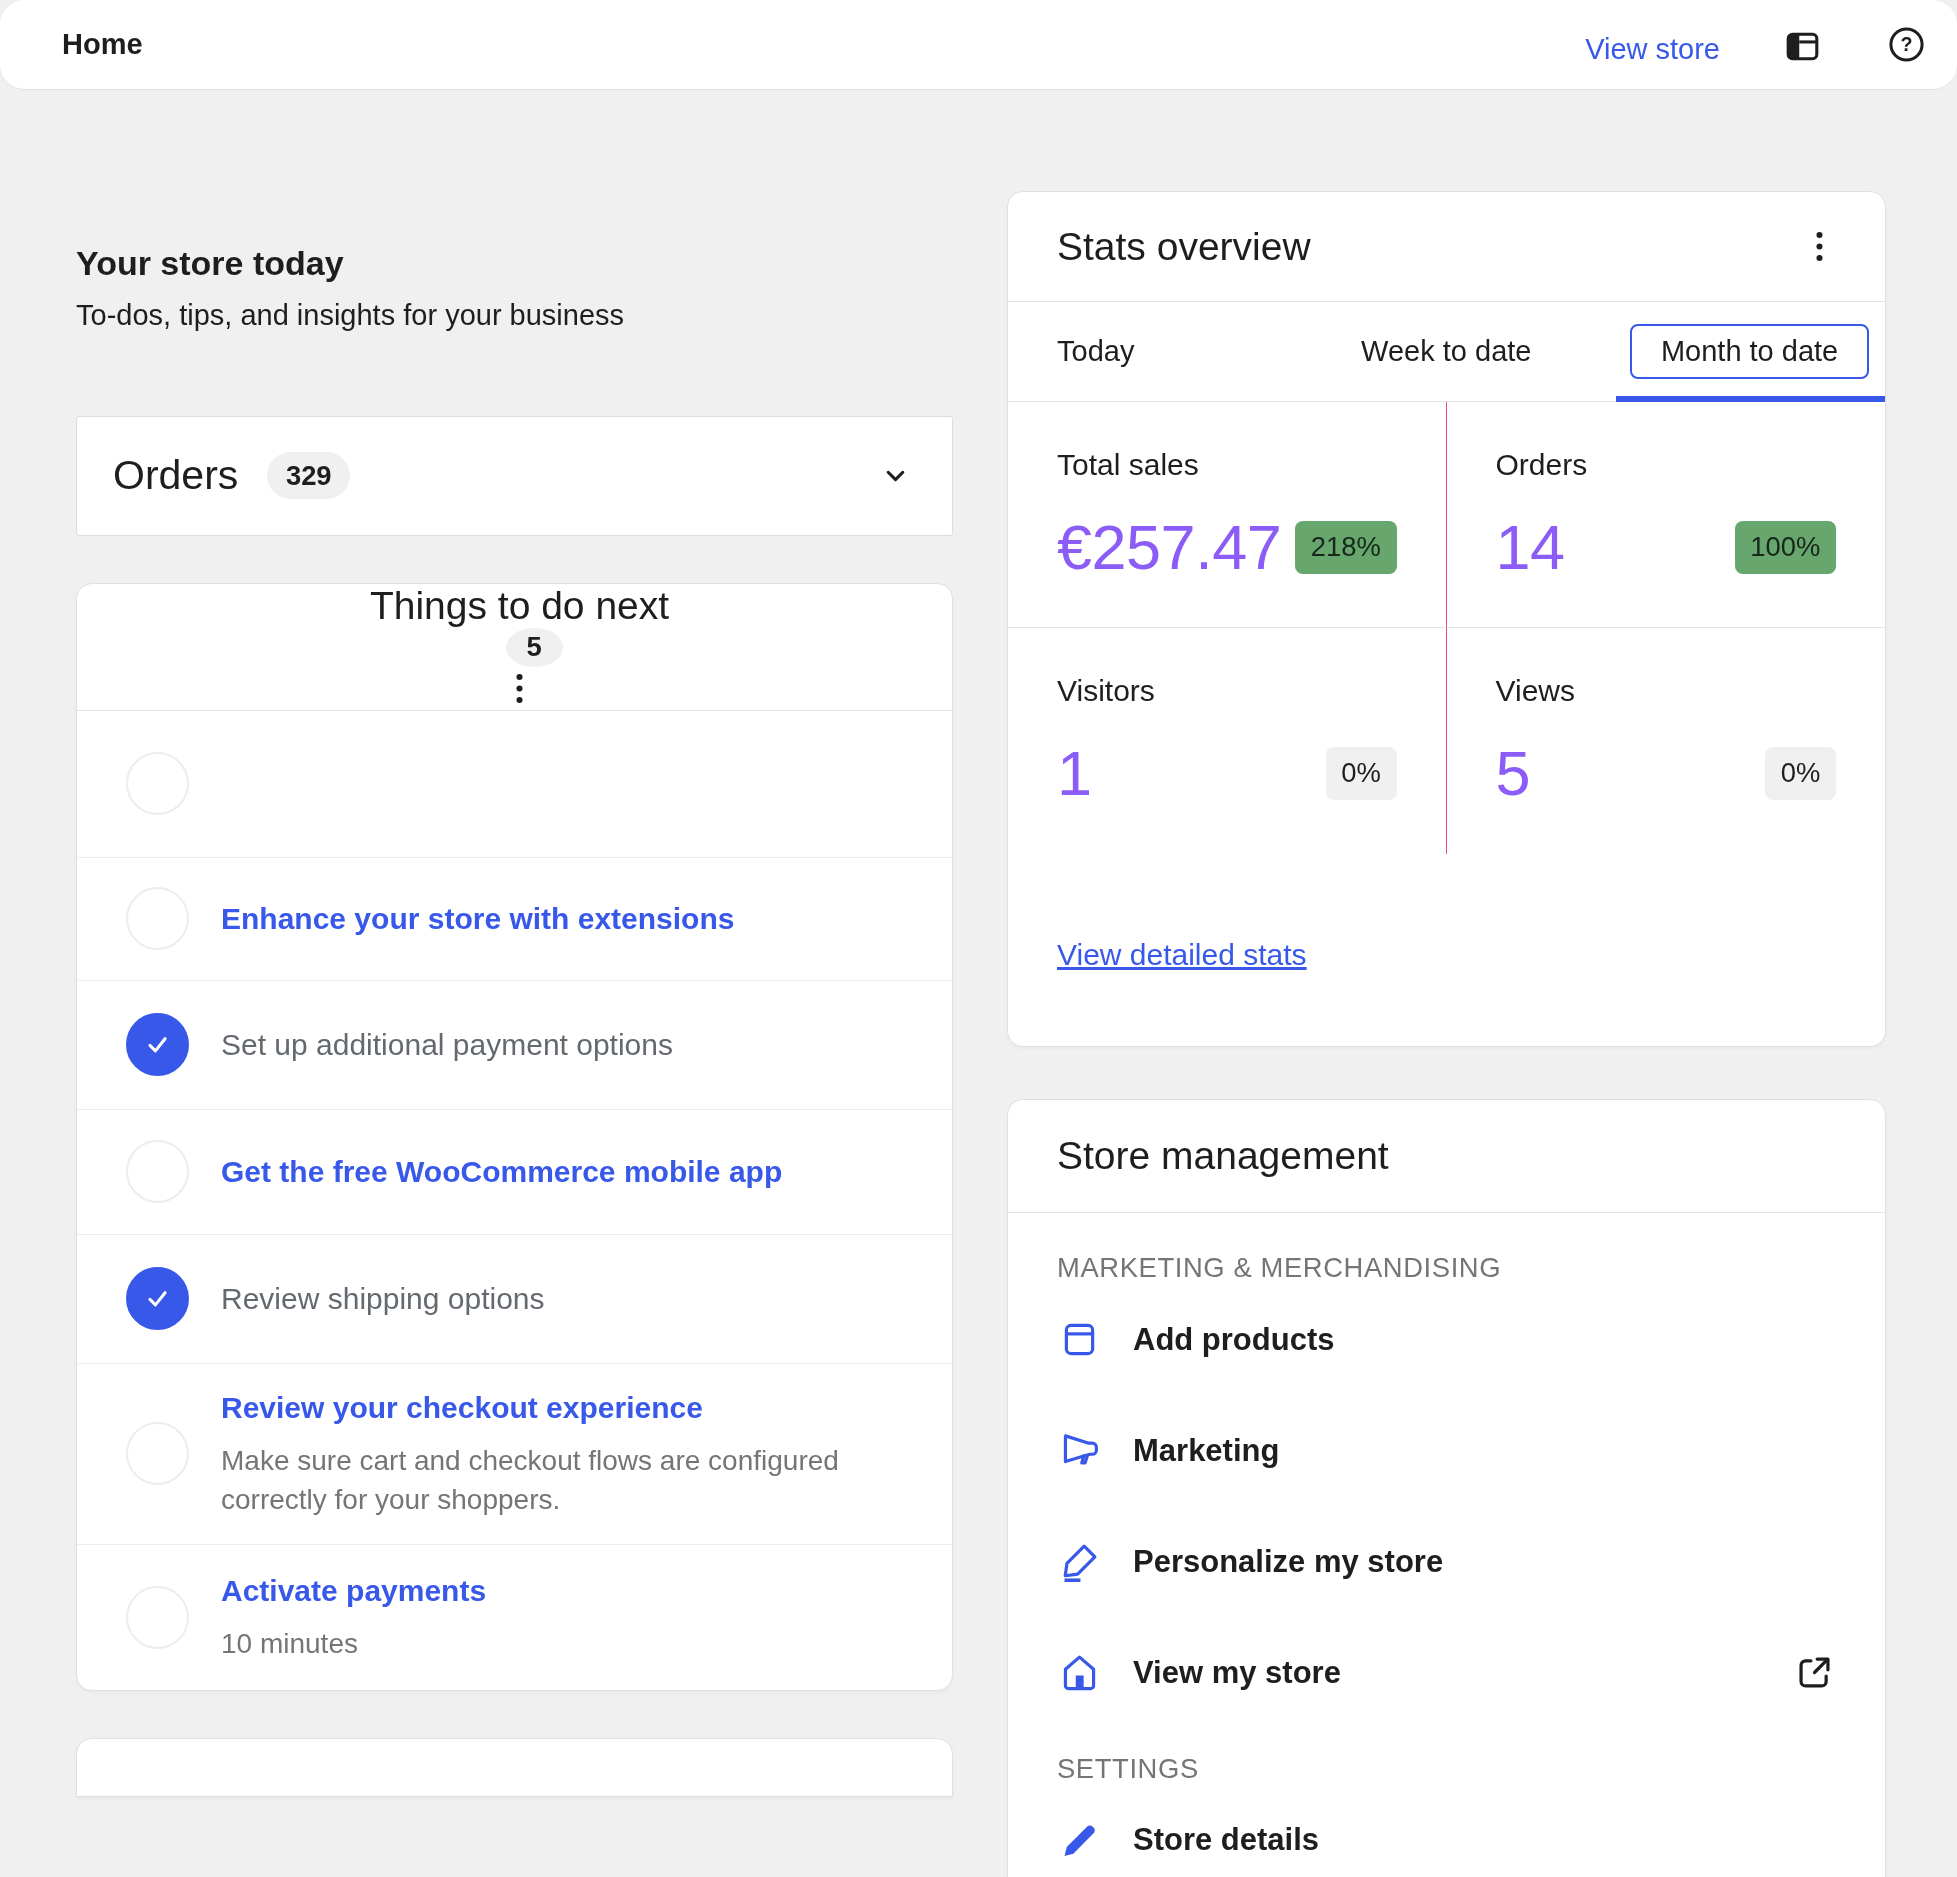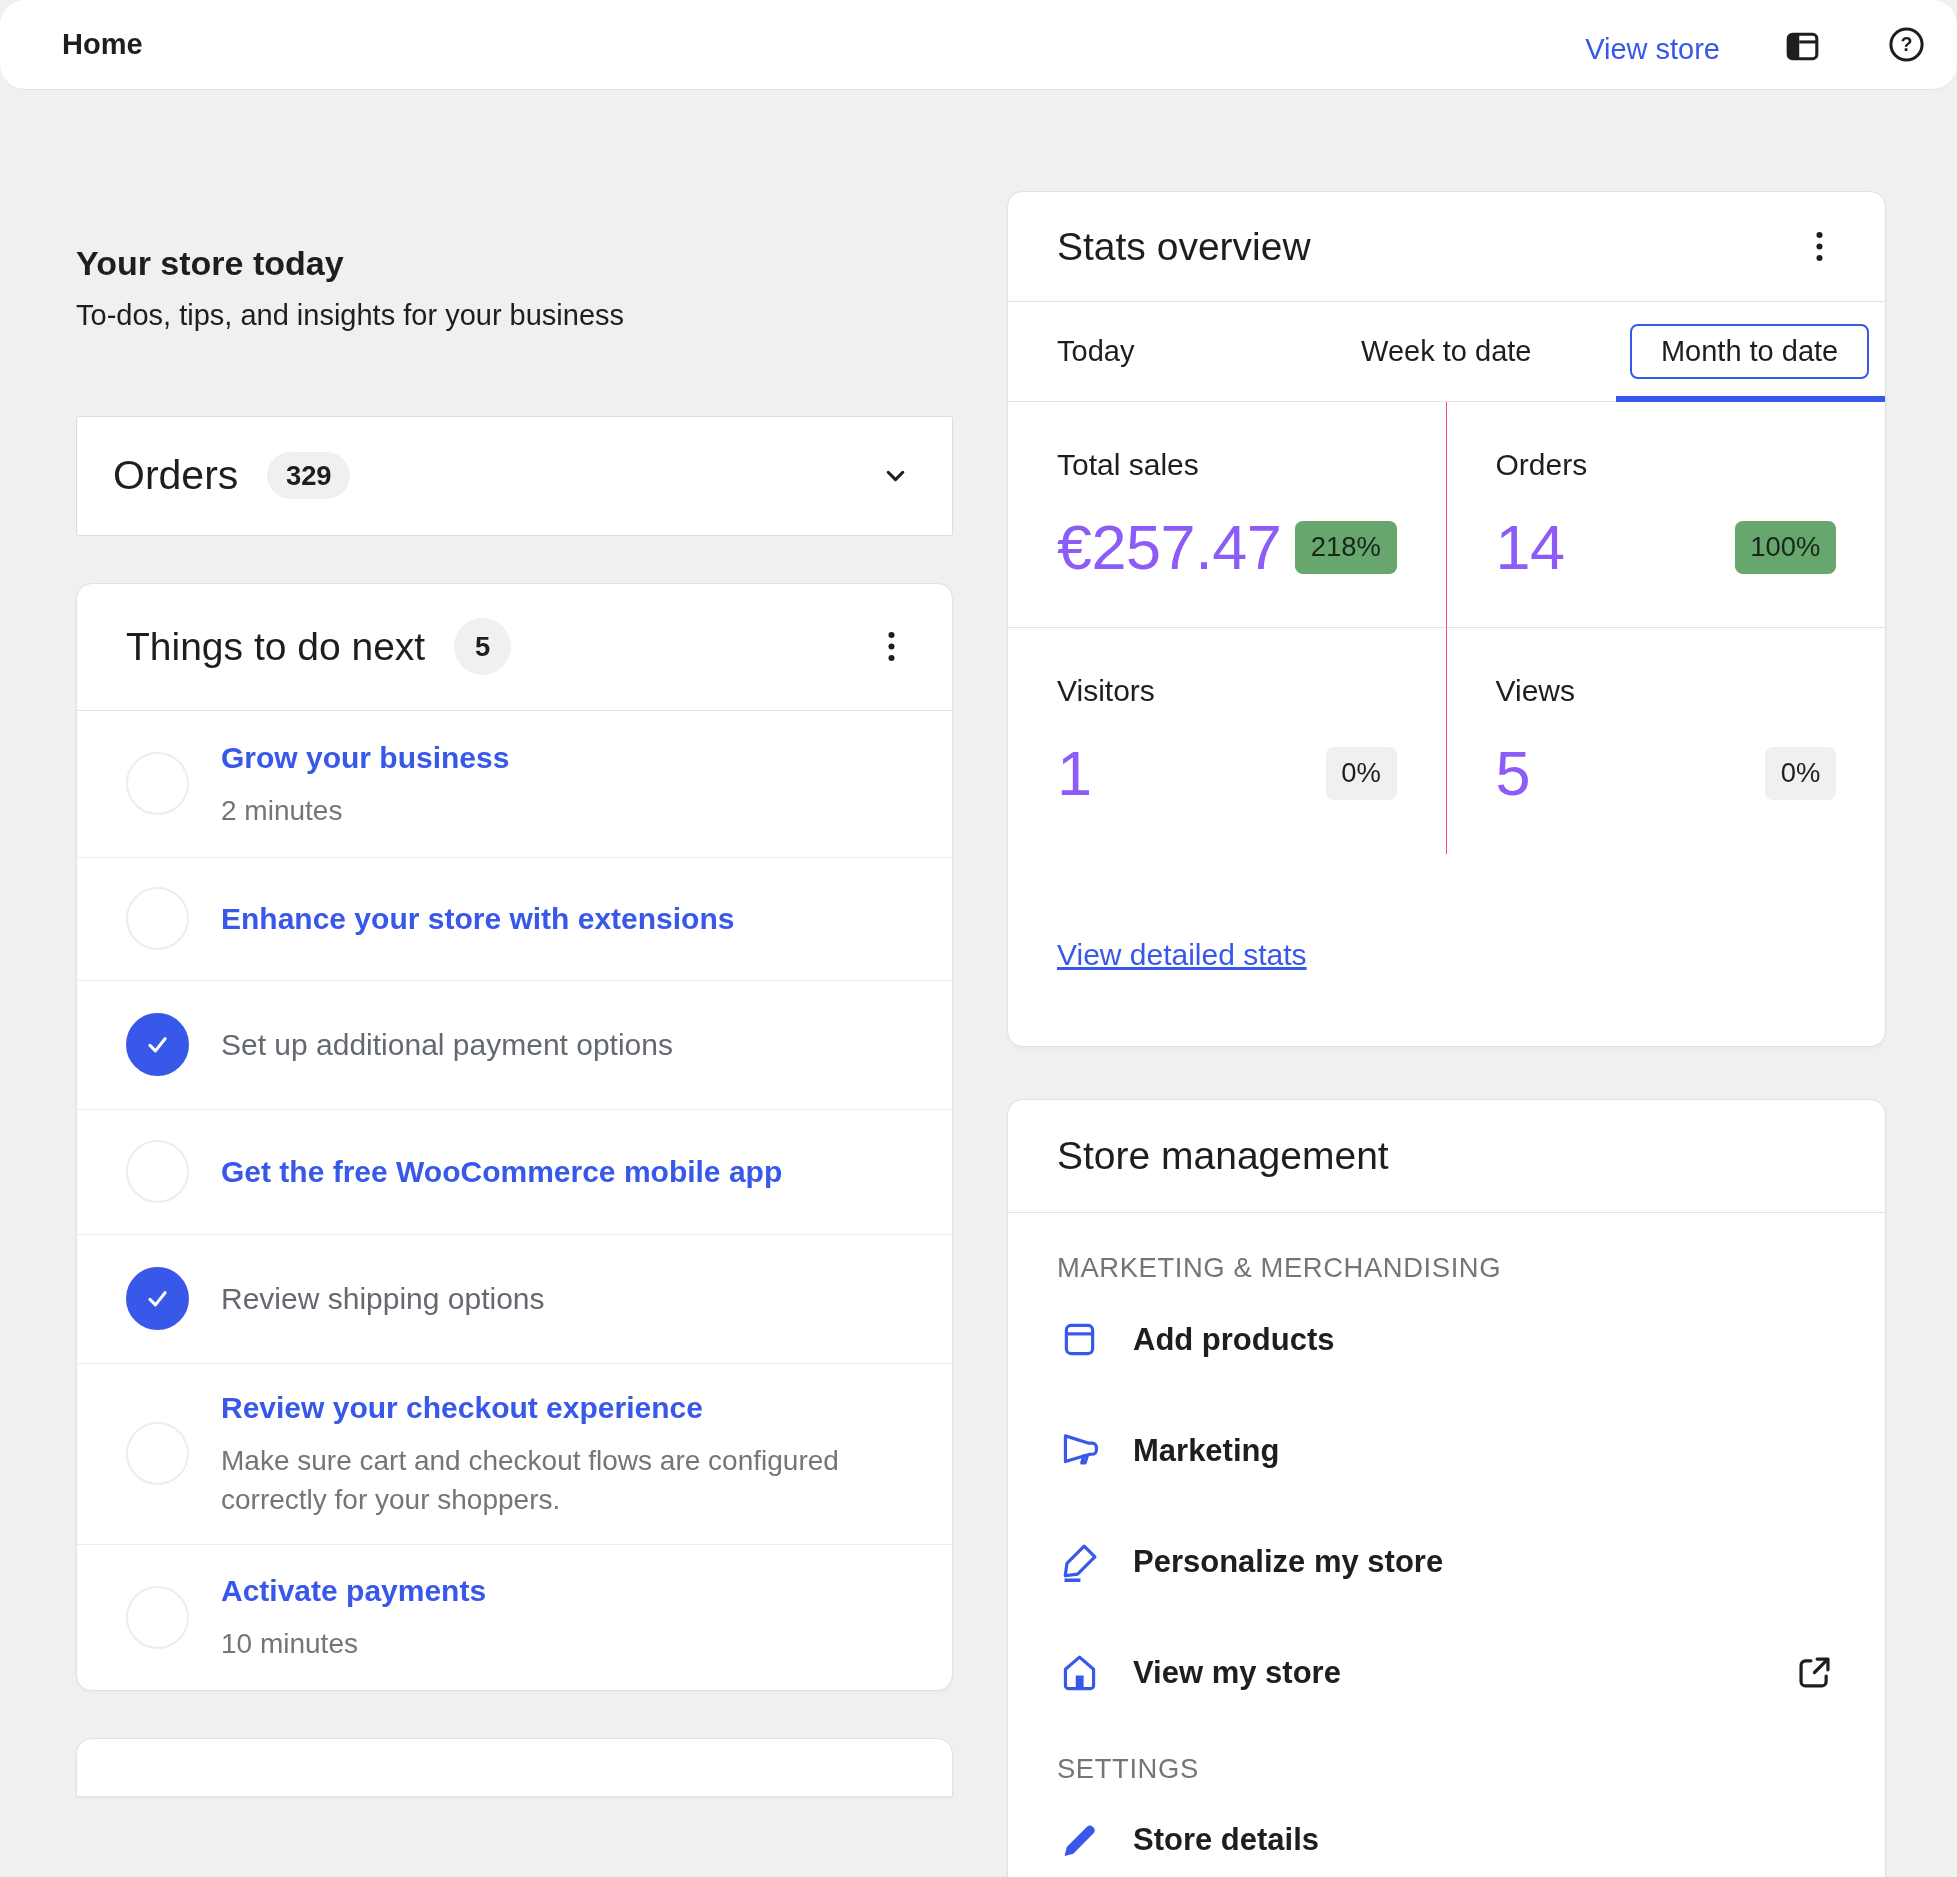--- a/index.html
+++ b/index.html
@@ -50,20 +50,21 @@
   .card {
     background:#fff; border:1px solid #e0e0e0; border-radius:15.7px;
     box-shadow:0 2px 3.9px rgba(0,0,0,0.03); overflow:hidden;
   }
 
   
   .things-card { margin-top:47px; }
   .things-header {
     height:127px; display:flex; align-items:center; padding:0 39px 0 49px;
     border-bottom:1px solid #e3e3e3;
+    flex-direction:column;
   }
   .things-title { font-size:39px; font-weight:400; color:#1e1e1e; }
   .count-bubble {
     margin-left:29px; width:57px; height:57px; border-radius:50%;
     background:#f0f0f1; color:#1e1e1e; font-size:27.4px; font-weight:700;
     display:inline-flex; align-items:center; justify-content:center;
   }
   .task { display:flex; align-items:center; padding:0 49px; cursor:pointer; }
   .task:not(:last-child) { border-bottom:1px solid #ececec; }
   .h150{height:147px}.h125{height:123px}.h132{height:129px}.h128{height:125px}.h185{height:181px}.h148{height:145px}
@@ -178,24 +179,20 @@
           <svg width="43" height="43" viewBox="0 0 24 24" fill="#1e1e1e">
             <circle cx="12" cy="5.6" r="1.7"></circle>
               <circle cx="12" cy="12" r="1.7"></circle>
               <circle cx="12" cy="18.4" r="1.7"></circle>
           </svg>
         </span>
       </div>
 
       <div class="task h150">
         <span class="task-circle"></span>
-        <div class="task-body">
-          <div class="task-title link">Grow your business</div>
-          <div class="task-sub">2 minutes</div>
-        </div>
       </div>
 
       <div class="task h125">
         <span class="task-circle"></span>
         <div class="task-body">
           <div class="task-title link">Enhance your store with extensions</div>
         </div>
       </div>
 
       <div class="task h132">

